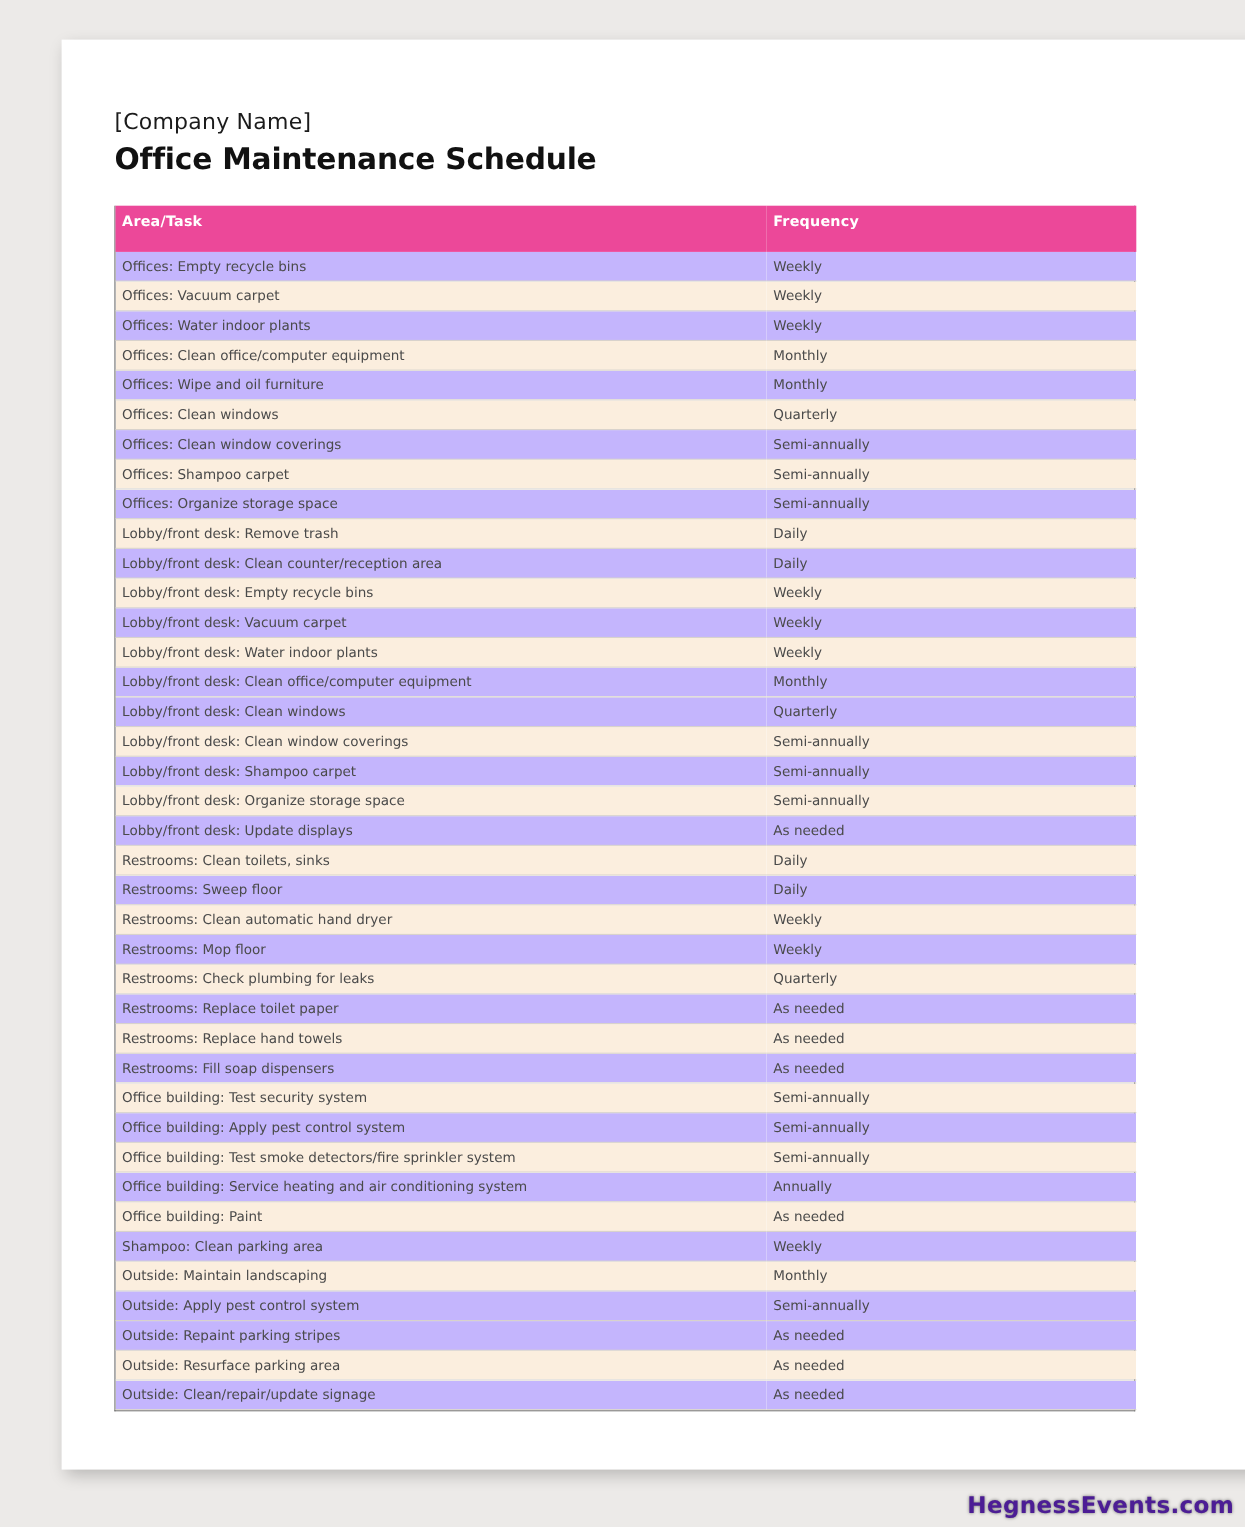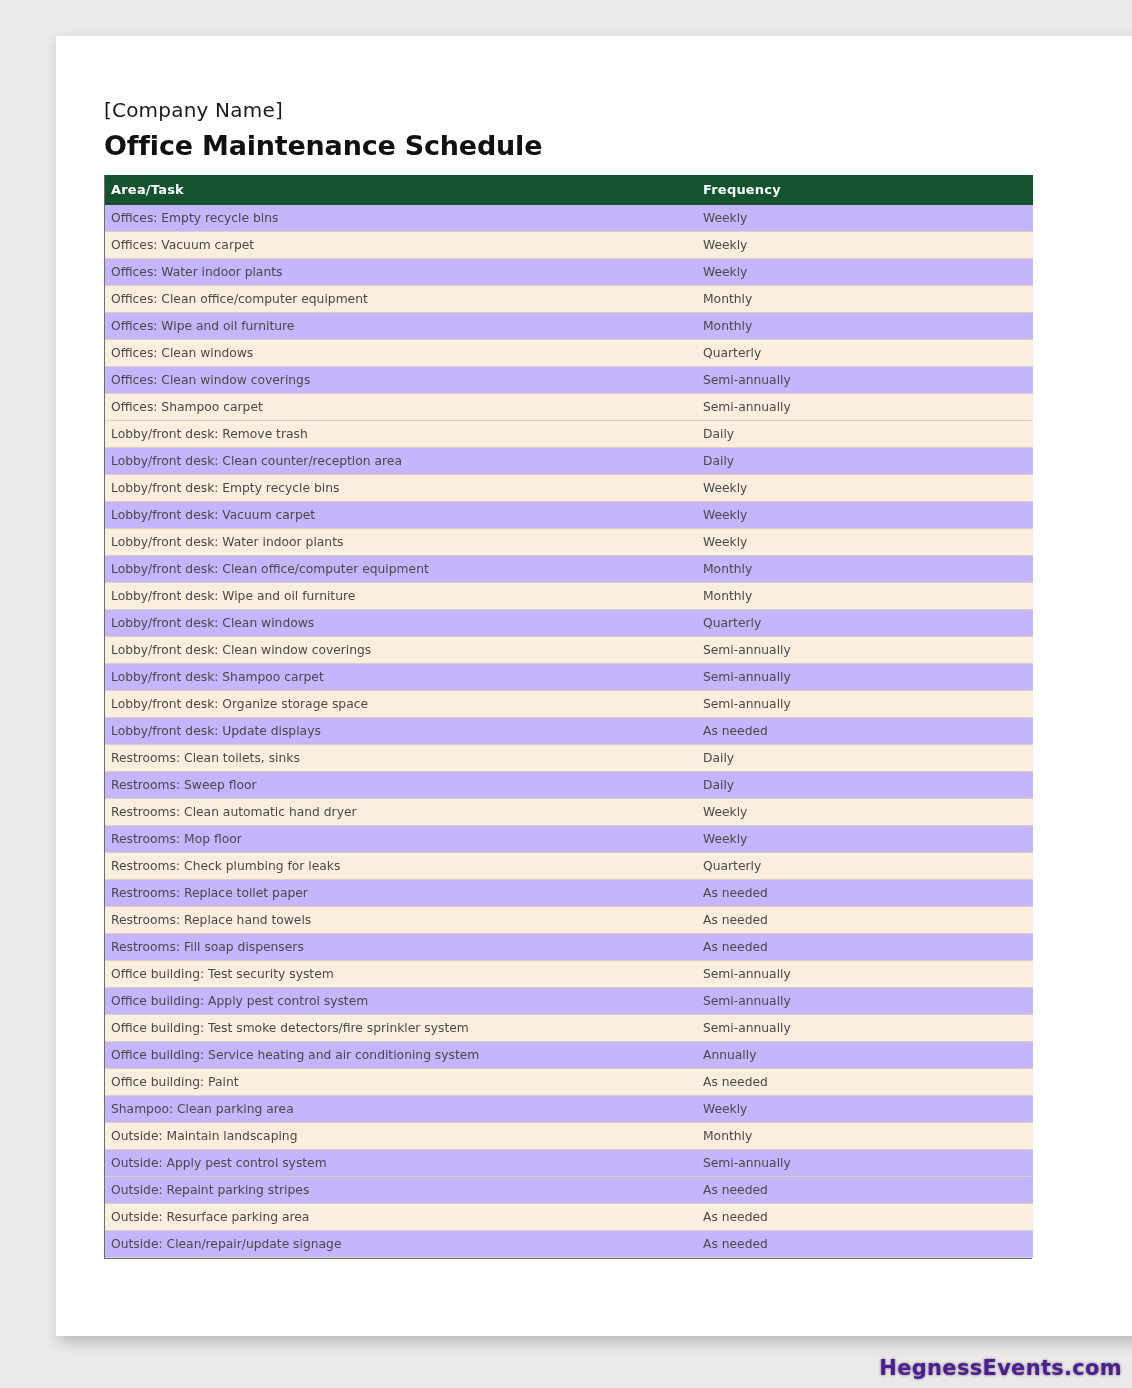--- a/index.html
+++ b/index.html
@@ -35,35 +35,35 @@
     color: #1b1b1b;
     letter-spacing: 0.2px;
     margin-bottom: 8px;
   }
   .doc-title {
     font-family: "DejaVu Sans", sans-serif;
     font-size: 27px;
     font-weight: bold;
     color: #111111;
     letter-spacing: -0.2px;
-    margin-bottom: 14px;
+    margin-bottom: 26px;
   }
   table.schedule {
     border-collapse: collapse;
     width: 928px;
     table-layout: fixed;
   }
   table.schedule th {
-    background: #14532d;
+    background: #ec4899;
     color: #ffffff;
     font-family: "DejaVu Sans", sans-serif;
     font-size: 13px;
     font-weight: bold;
     text-align: left;
-    padding: 7px 6px 8px 6px;
+    padding: 7px 6px 20px 6px;
     letter-spacing: 0.2px;
   }
   table.schedule td {
     font-family: "DejaVu Sans", sans-serif;
     font-size: 12.3px;
     color: #4a4a4a;
     padding: 4px 6px 5px 6px;
     border-bottom: 1px solid #d8d2cc;
     height: 17px;
     white-space: nowrap;
@@ -139,20 +139,24 @@
               <td>Quarterly</td>
             </tr>
             <tr class="plain">
               <td>Offices: Clean window coverings</td>
               <td>Semi-annually</td>
             </tr>
             <tr class="alt">
               <td>Offices: Shampoo carpet</td>
               <td>Semi-annually</td>
             </tr>
+            <tr class="plain">
+              <td>Offices: Organize storage space</td>
+              <td>Semi-annually</td>
+            </tr>
             <tr class="alt">
               <td>Lobby/front desk: Remove trash</td>
               <td>Daily</td>
             </tr>
             <tr class="plain">
               <td>Lobby/front desk: Clean counter/reception area</td>
               <td>Daily</td>
             </tr>
             <tr class="alt">
               <td>Lobby/front desk: Empty recycle bins</td>
@@ -161,24 +165,20 @@
             <tr class="plain">
               <td>Lobby/front desk: Vacuum carpet</td>
               <td>Weekly</td>
             </tr>
             <tr class="alt">
               <td>Lobby/front desk: Water indoor plants</td>
               <td>Weekly</td>
             </tr>
             <tr class="plain">
               <td>Lobby/front desk: Clean office/computer equipment</td>
-              <td>Monthly</td>
-            </tr>
-            <tr class="alt">
-              <td>Lobby/front desk: Wipe and oil furniture</td>
               <td>Monthly</td>
             </tr>
             <tr class="plain">
               <td>Lobby/front desk: Clean windows</td>
               <td>Quarterly</td>
             </tr>
             <tr class="alt">
               <td>Lobby/front desk: Clean window coverings</td>
               <td>Semi-annually</td>
             </tr>

